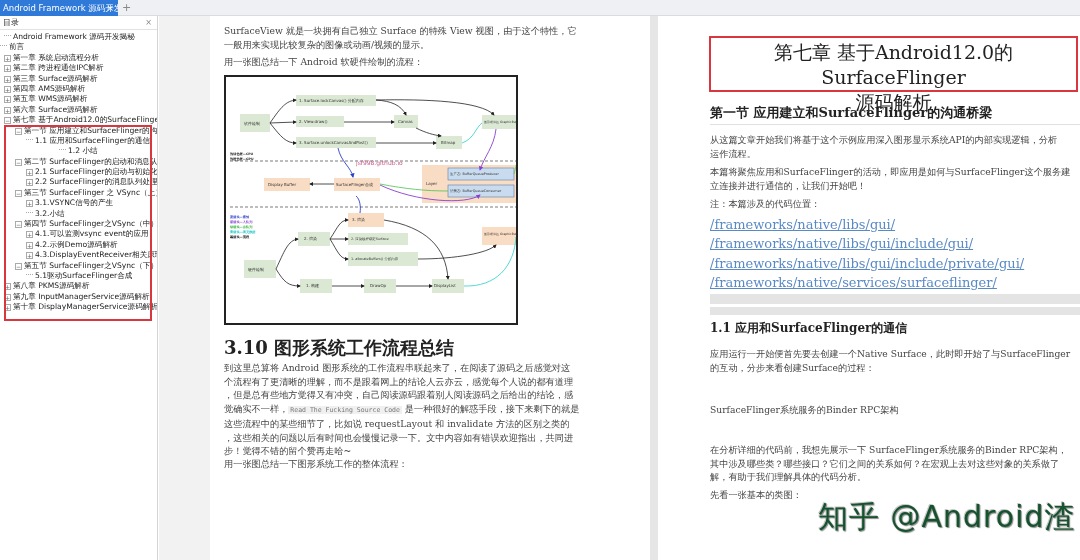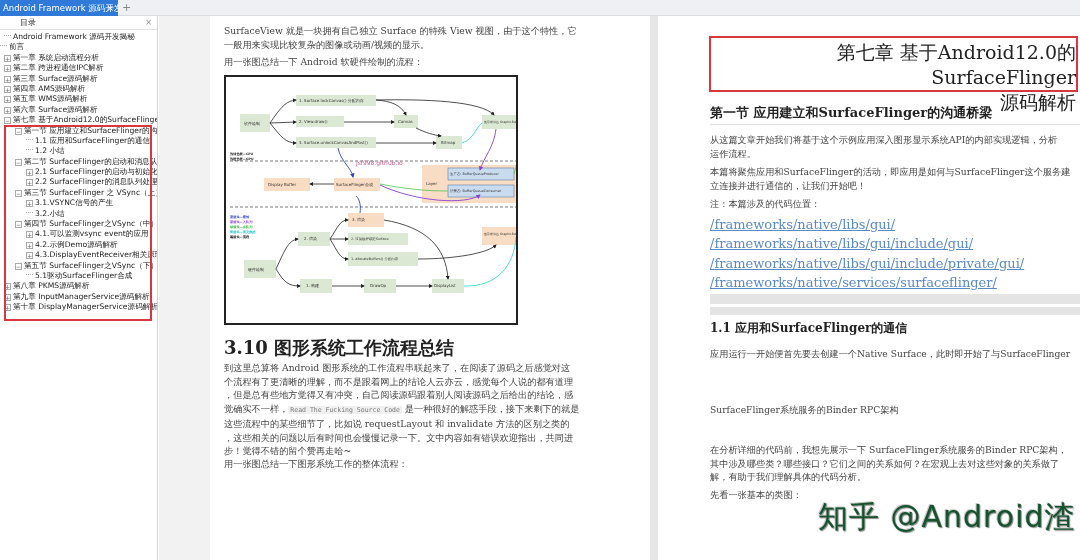--- a/index.html
+++ b/index.html
@@ -2,38 +2,38 @@
 <html><head>
 <meta charset="utf-8">
 <style>
 *{box-sizing:border-box;margin:0;padding:0}
 body{width:1080px;height:560px;overflow:hidden;background:#fff;font-family:"DejaVu Sans","Liberation Sans",sans-serif;position:relative}
 .tabbar{position:absolute;left:0;top:0;width:1080px;height:16px;background:#eef0f3;border-bottom:1px solid #d8dbe0}
 .tab{position:absolute;left:0;top:0;width:118px;height:16px;background:#2f7ad9;color:#fff;font-size:8.5px;line-height:16px;padding-left:3px;white-space:nowrap;overflow:hidden}
 .tab .x{position:absolute;right:4px;top:0;font-size:9px}
 .tab-add{position:absolute;left:122px;top:0;font-size:11px;line-height:16px;color:#888}
 .sidebar{position:absolute;left:0;top:16px;width:158px;height:544px;background:#fff;border-right:1px solid #d4d4d4}
-.sb-head{height:14px;font-size:8px;line-height:14px;padding-left:20px;color:#333;border-bottom:1px solid #e2e2e2;position:relative}
+.sb-head{height:14px;font-size:8px;line-height:14px;padding-left:3px;color:#333;border-bottom:1px solid #e2e2e2;position:relative}
 .sb-head .x{position:absolute;right:5px;top:0;color:#888}
 .toc{font-size:7.6px;color:#222;line-height:10.4px;padding-top:2px}
 .toc .it{white-space:nowrap;overflow:hidden;position:relative;height:10.4px}
 .toc .ex{display:inline-block;width:7px;height:7px;border:1px solid #aaa;font-size:6px;line-height:5px;text-align:center;color:#666;margin-right:2px;vertical-align:-1px;background:#fff}
 .toc .ln{display:inline-block;width:7px;border-bottom:1px dotted #aaa;margin-right:2px;vertical-align:3px}
 .hl{position:absolute;left:4px;top:125px;width:148px;height:196px;border:2px solid #d9363e}
 .gutter{position:absolute;left:159px;top:16px;width:51px;height:544px;background:#f2f2f2}
 .page1{position:absolute;left:210px;top:16px;width:440px;height:544px;background:#fff}
 .gap{position:absolute;left:650px;top:16px;width:8px;height:544px;background:#e6e6e6}
 .gutter2{position:absolute;left:658px;top:16px;width:42px;height:544px;background:#fff}
 .page2{position:absolute;left:700px;top:16px;width:380px;height:544px;background:#fff}
 .p{font-family:"DejaVu Serif","Liberation Serif",serif;font-size:9.2px;color:#444;line-height:13.5px}
 .abs{position:absolute}
 .diagram{position:absolute;left:224px;top:75px;width:294px;height:250px;border:2px solid #222;background:#fff}
 .h3{font-family:"DejaVu Serif","Liberation Serif",serif;font-weight:bold;color:#222}
 .code-inline{font-family:"DejaVu Sans Mono","Liberation Mono",monospace;font-size:6.5px;background:#f0f0f0;color:#777;padding:0 2px}
-.chap{position:absolute;left:709px;top:36px;width:369px;height:56px;border:2px solid #d9363e;text-align:right;font-family:"DejaVu Serif","Liberation Serif",serif;font-size:19px;line-height:25px;color:#222;padding-top:2px}
+.chap{position:absolute;left:709px;top:36px;width:369px;height:56px;border:2px solid #d9363e;text-align:center;font-family:"DejaVu Serif","Liberation Serif",serif;font-size:19px;line-height:25px;color:#222;padding-top:2px}
 .link{font-family:"DejaVu Serif","Liberation Serif",serif;font-size:13px;color:#5a8ac6;text-decoration:underline}
 .greybar{position:absolute;left:710px;width:370px;height:10px;background:#e4e4e4}
 .wm{position:absolute;left:818px;top:497px;font-size:30px;color:#14532d;letter-spacing:1px;text-shadow:0 0 1px #999,1px 1px 1px #888,-1px -1px 0 #ccc;font-family:"DejaVu Sans",sans-serif}
 svg text{font-family:"DejaVu Sans",sans-serif}
 </style>
 </head>
 <body>
 
 <div class="tabbar">
   <div class="tab">
@@ -53,21 +53,21 @@
       <div class="it" style=""><span class="ln"></span><span>前言</span></div>
       <div class="it" style="padding-left: 4px;"><span class="ex">+</span><span>第一章 系统启动流程分析</span></div>
       <div class="it" style="padding-left: 4px;"><span class="ex">+</span><span>第二章 跨进程通信IPC解析</span></div>
       <div class="it" style="padding-left: 4px;"><span class="ex">+</span><span>第三章 Surface源码解析</span></div>
       <div class="it" style="padding-left: 4px;"><span class="ex">+</span><span>第四章 AMS源码解析</span></div>
       <div class="it" style="padding-left: 4px;"><span class="ex">+</span><span>第五章 WMS源码解析</span></div>
       <div class="it" style="padding-left: 4px;"><span class="ex">+</span><span>第六章 Surface源码解析</span></div>
       <div class="it" style="padding-left: 4px;"><span class="ex">−</span><span>第七章 基于Android12.0的SurfaceFlinger源码解析</span></div>
       <div class="it" style="padding-left: 15px;"><span class="ex">−</span><span>第一节 应用建立和SurfaceFlinger的沟通桥梁</span></div>
       <div class="it" style="padding-left: 26px;"><span class="ln"></span><span>1.1 应用和SurfaceFlinger的通信</span></div>
-      <div class="it" style="padding-left: 26px;"><span class="ln"></span><span>1.2 小结</span></div>
+      <div class="it" style="padding-left: 26px; margin-left: 33px;"><span class="ln"></span><span>1.2 小结</span></div>
       <div class="it" style="padding-left: 15px;"><span class="ex">−</span><span>第二节 SurfaceFlinger的启动和消息队列处理机制</span></div>
       <div class="it" style="padding-left: 26px;"><span class="ex">+</span><span>2.1 SurfaceFlinger的启动与初始化</span></div>
       <div class="it" style="padding-left: 26px;"><span class="ex">+</span><span>2.2 SurfaceFlinger的消息队列处理机制</span></div>
       <div class="it" style="padding-left: 15px;"><span class="ex">−</span><span>第三节 SurfaceFlinger 之 VSync（上）</span></div>
       <div class="it" style="padding-left: 26px;"><span class="ex">+</span><span>3.1.VSYNC信号的产生</span></div>
       <div class="it" style="padding-left: 26px;"><span class="ln"></span><span>3.2.小结</span></div>
       <div class="it" style="padding-left: 15px;"><span class="ex">−</span><span>第四节 SurfaceFlinger之VSync（中）</span></div>
       <div class="it" style="padding-left: 26px;"><span class="ex">+</span><span>4.1.可以监测vsync event的应用</span></div>
       <div class="it" style="padding-left: 26px;"><span class="ex">+</span><span>4.2.示例Demo源码解析</span></div>
       <div class="it" style="padding-left: 26px;"><span class="ex">+</span><span>4.3.DisplayEventReceiver相关原理实现</span></div>
@@ -221,20 +221,21 @@
 <div class="p abs" style="left:710px;top:197px">注：本篇涉及的代码位置：</div>
 <div class="link abs" style="left:710px;top:217px">/frameworks/native/libs/gui/</div>
 <div class="link abs" style="left:710px;top:236px">/frameworks/native/libs/gui/include/gui/</div>
 <div class="link abs" style="left:710px;top:256px">/frameworks/native/libs/gui/include/private/gui/</div>
 <div class="link abs" style="left:710px;top:275px">/frameworks/native/services/surfaceflinger/</div>
 <div class="greybar" style="top:294px"></div>
 <div class="greybar" style="top:307px;height:8px"></div>
 <div class="h3 abs" style="left:710px;top:320px;font-size:12px;font-weight:bold">1.1 应用和SurfaceFlinger的通信</div>
 <div class="p abs" style="left:710px;top:347px">
   <div>应用运行一开始便首先要去创建一个Native Surface，此时即开始了与SurfaceFlinger</div>
+  <div>的互动，分步来看创建Surface的过程：</div>
 </div>
 <div class="p abs" style="left:710px;top:403px">SurfaceFlinger系统服务的Binder RPC架构</div>
 <div class="p abs" style="left:710px;top:443px">
   <div>在分析详细的代码前，我想先展示一下 SurfaceFlinger系统服务的Binder RPC架构，</div>
   <div>其中涉及哪些类？哪些接口？它们之间的关系如何？在宏观上去对这些对象的关系做了</div>
   <div>解，有助于我们理解具体的代码分析。</div>
 </div>
 <div class="p abs" style="left:710px;top:488px">先看一张基本的类图：</div>
 
 <div class="wm">知乎 @Android渣</div>

